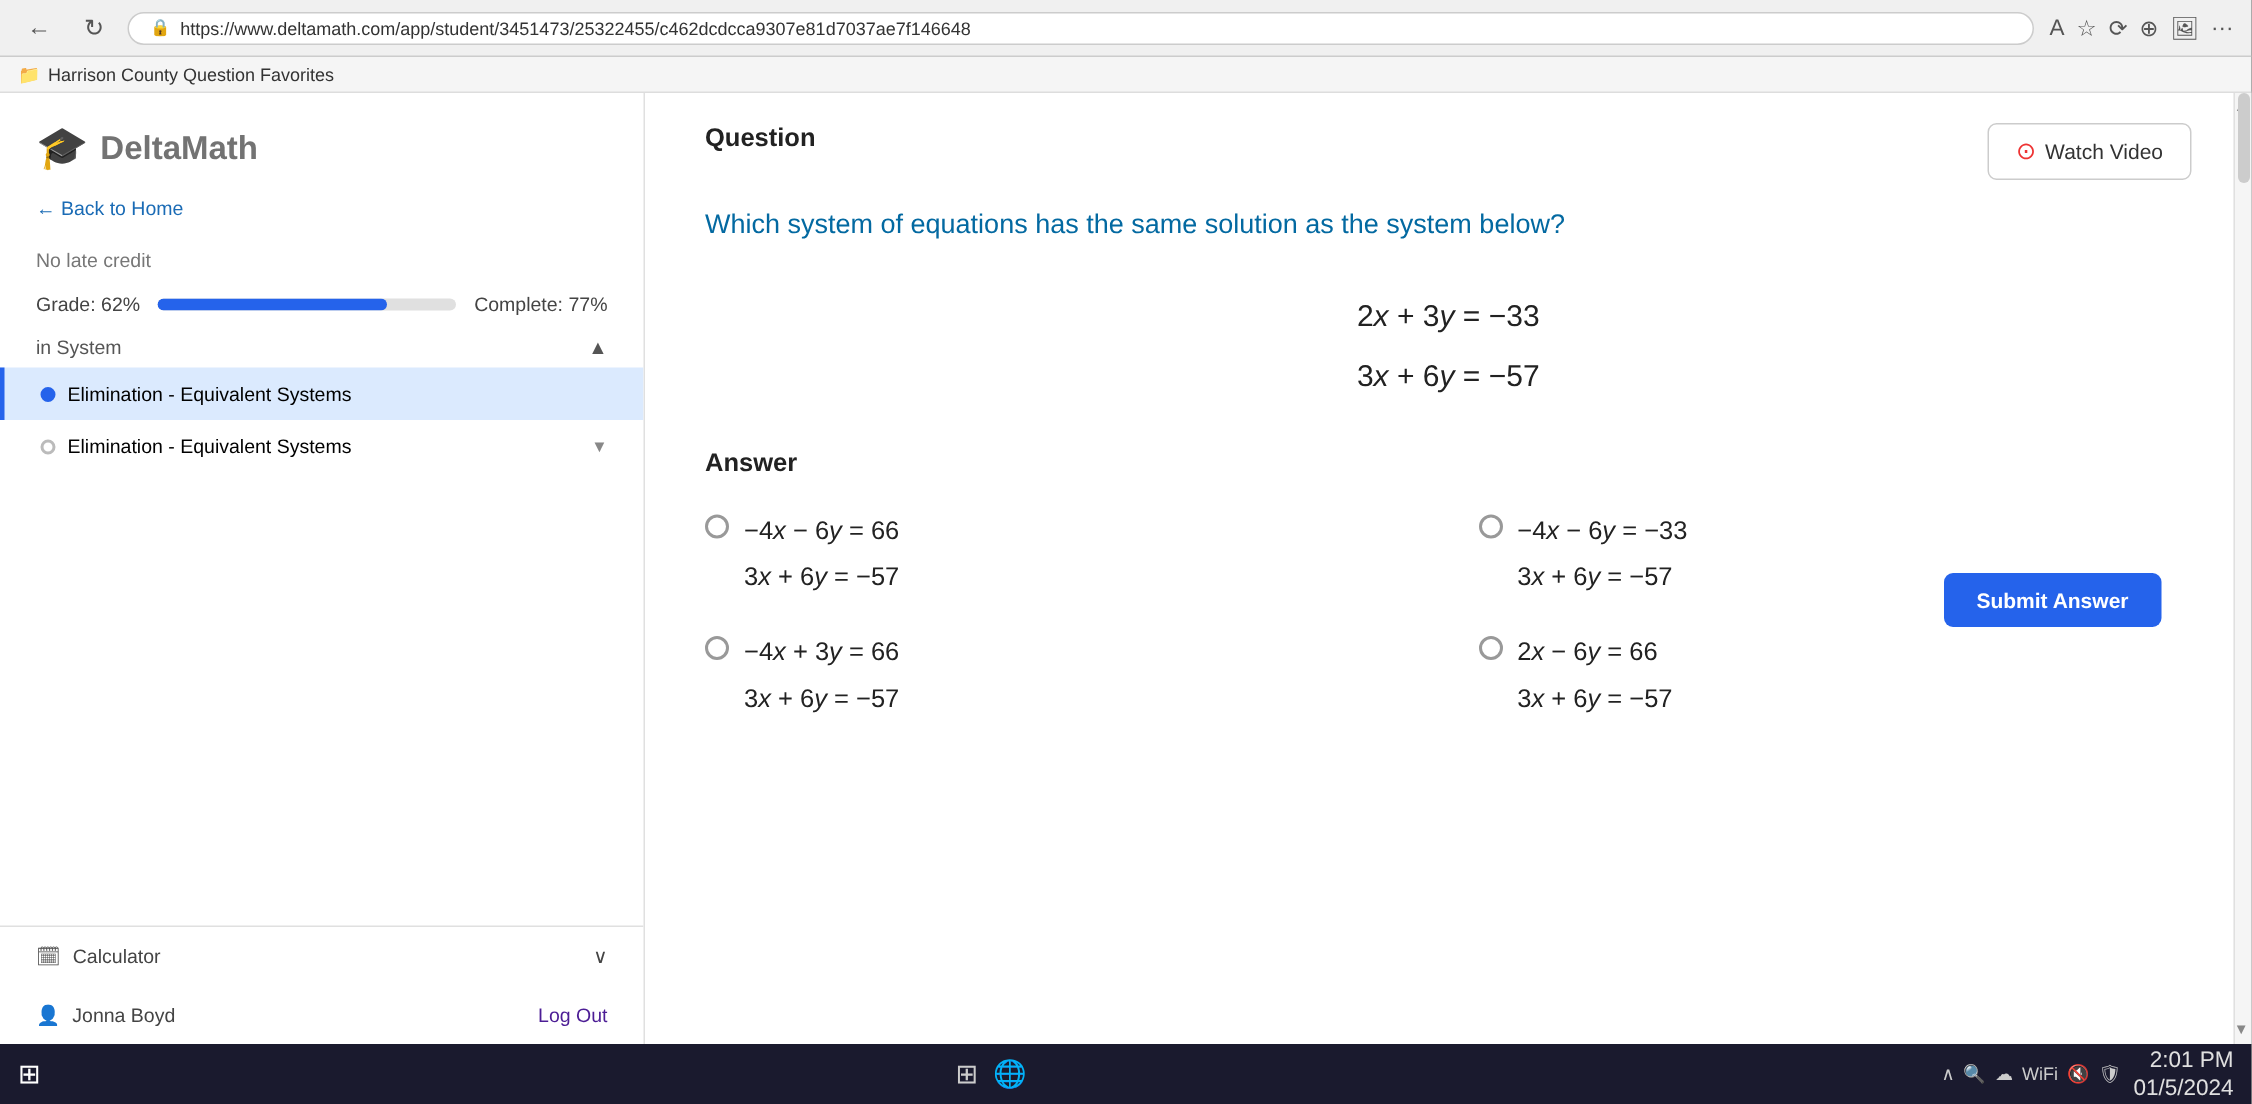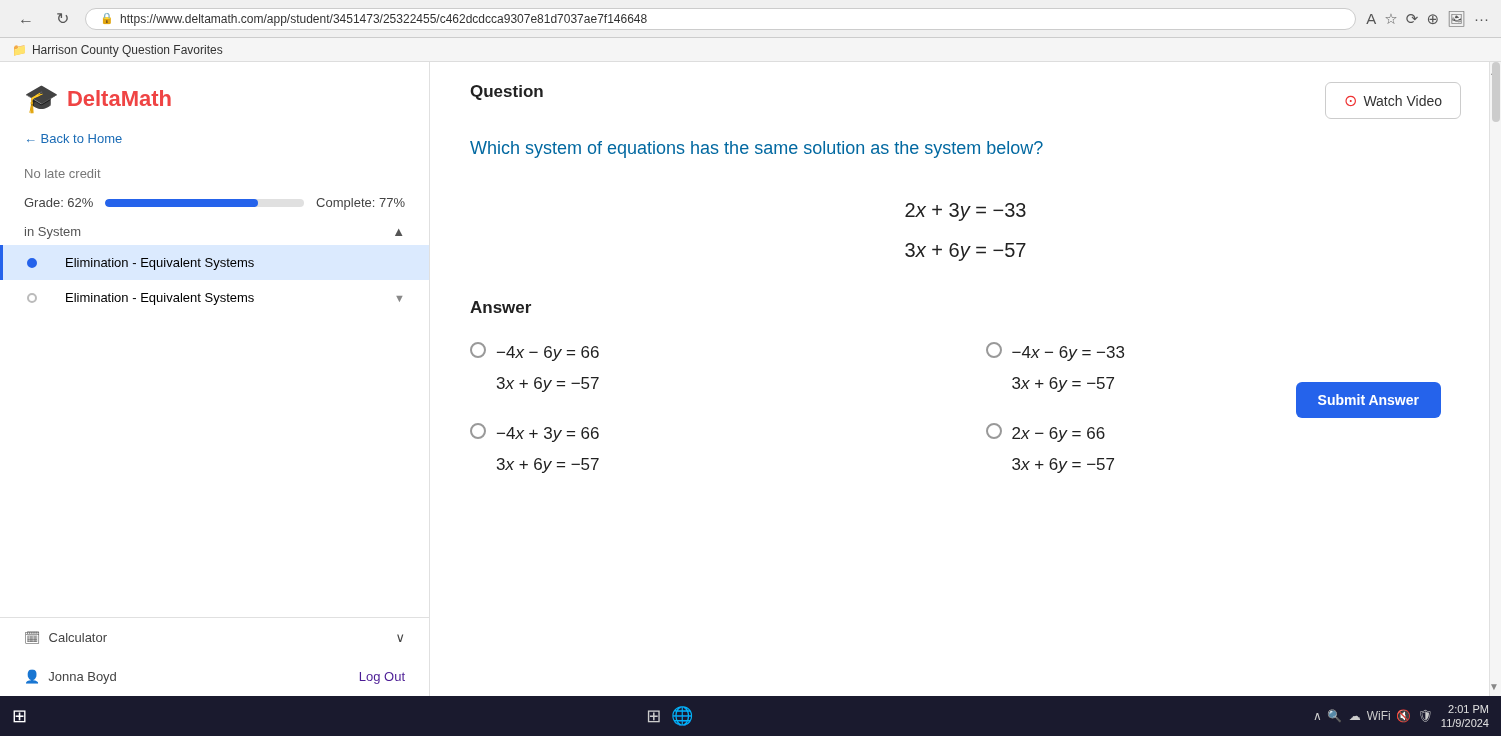--- a/index.html
+++ b/index.html
@@ -65,21 +65,21 @@
       overflow: hidden;
     }
     .logo-area {
       padding: 20px 24px 12px;
       display: flex;
       align-items: center;
       gap: 8px;
     }
     .logo-icon { font-size: 28px; }
     .logo-text { font-size: 22px; font-weight: 600; color: #222; }
-    .logo-text span { color: #ef4444; }
+    .logo-text span { color: #737373; }
     .back-link {
       padding: 4px 24px 12px;
       font-size: 13px;
       color: #1a6bb5;
       cursor: pointer;
       display: flex;
       align-items: center;
       gap: 4px;
     }
     .assignment-info {
@@ -122,21 +122,21 @@
       display: flex;
       align-items: center;
       justify-content: space-between;
     }
     .sidebar-item {
       padding: 10px 24px;
       font-size: 13px;
       cursor: pointer;
       display: flex;
       align-items: center;
-      gap: 28px;
+      gap: 8px;
       border-left: 3px solid transparent;
     }
     .sidebar-item.active {
       background: #dbeafe;
       border-left-color: #2563eb;
     }
     .sidebar-item-dot {
       width: 10px; height: 10px; border-radius: 50%; border: 2px solid #bbb; flex-shrink: 0;
     }
     .sidebar-item-dot.active { background: #2563eb; border-color: #2563eb; }
@@ -282,21 +282,21 @@
       display: flex;
       align-items: center;
       justify-content: space-between;
       padding: 0 12px;
     }
     .taskbar-left { display: flex; align-items: center; gap: 8px; }
     .taskbar-center { display: flex; align-items: center; gap: 10px; }
     .taskbar-right { display: flex; align-items: center; gap: 8px; font-size: 11px; color: #ccc; }
     .windows-btn { font-size: 18px; cursor: pointer; color: white; }
     .taskbar-icon { font-size: 18px; color: #ccc; cursor: pointer; }
-    .taskbar-time { text-align: right; line-height: 1.3; font-size: 11px; color: #e0e0e0; }
+    .taskbar-time { text-align: right; line-height: 1.3; font-size: 15px; color: #e0e0e0; }
 
     
     .math-line { display: block; }
   </style>
 </head>
 <body>
 
 <div class="browser-chrome">
   <button class="browser-nav-btn">←</button>
   <button class="browser-nav-btn">↻</button>
@@ -444,16 +444,16 @@
     <span style="display:flex;align-items:center;gap:6px;color:#ccc;font-size:12px;">
       <span>∧</span>
       <span>🔍</span>
       <span>☁</span>
       <span>WiFi</span>
       <span>🔇</span>
       <span>🛡</span>
     </span>
     <div class="taskbar-time">
       <div>2:01 PM</div>
-      <div>11/9/2024</div>
+      <div>01/5/2024</div>
     </div>
   </div>
 </div>
 
 </body></html>

